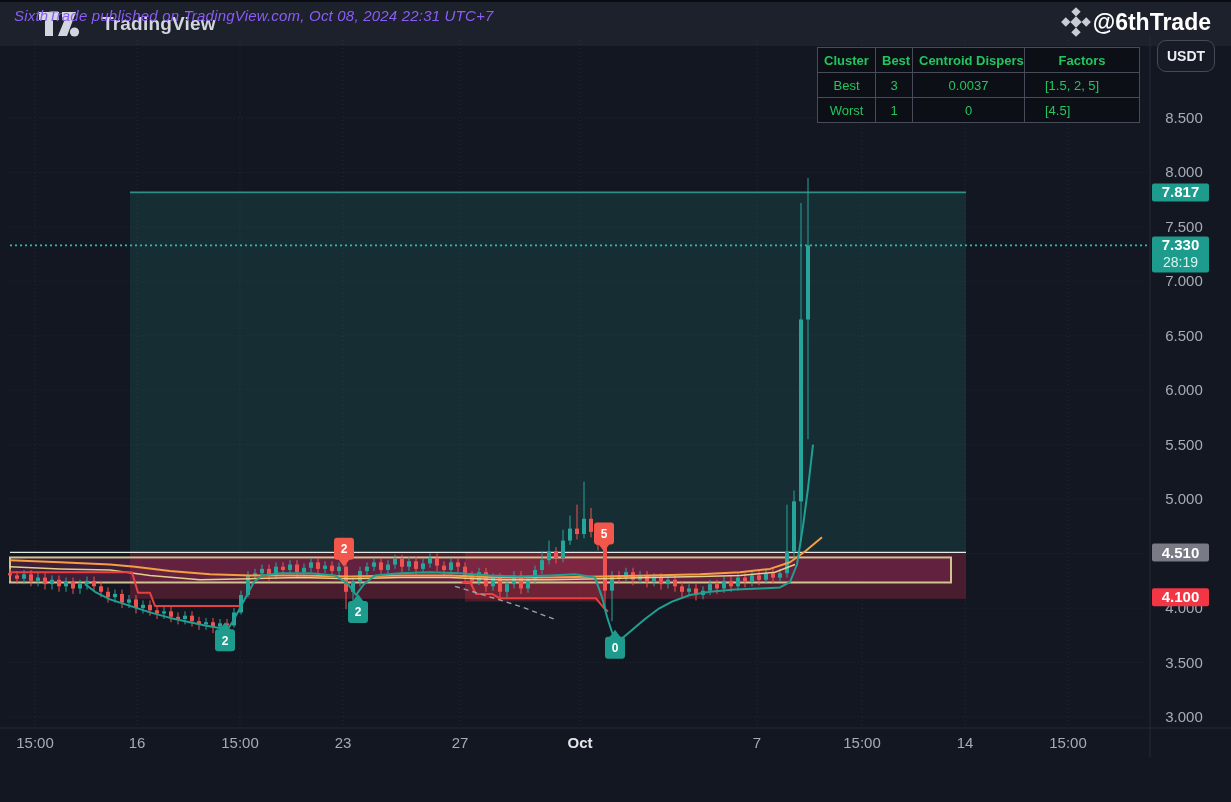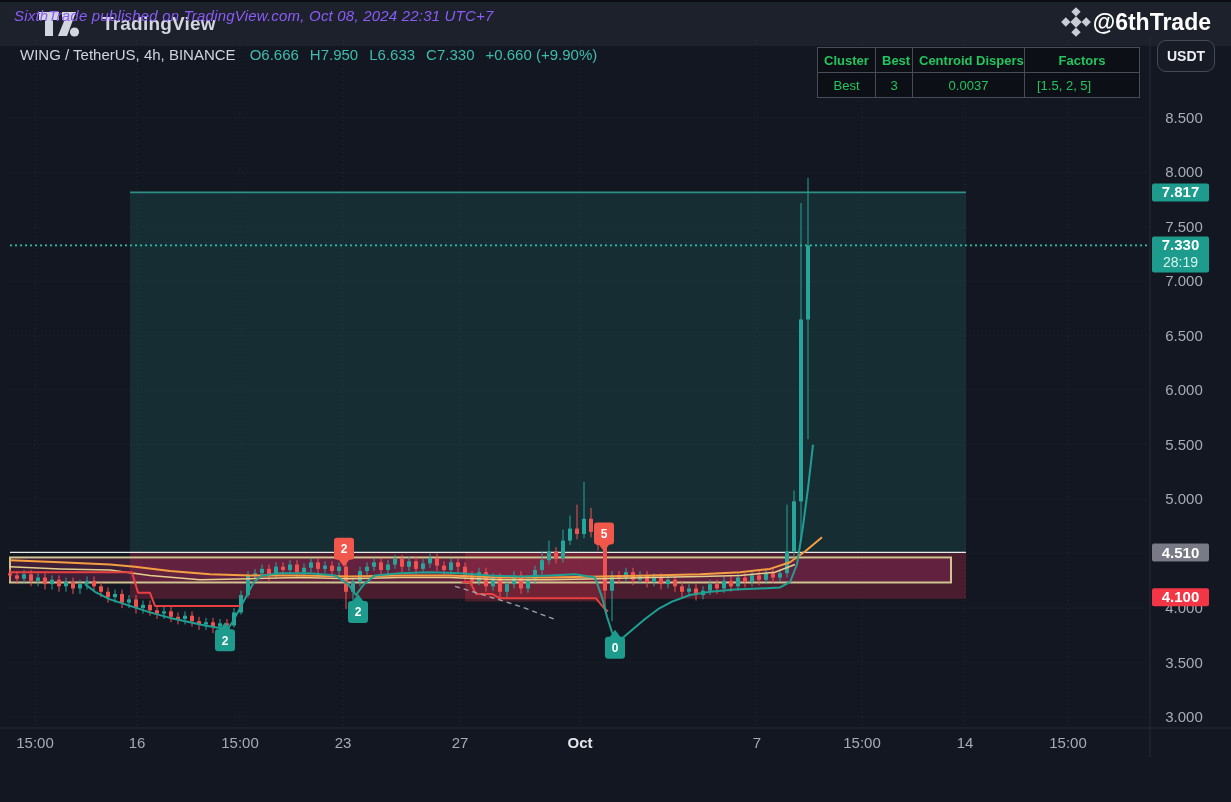--- a/index.html
+++ b/index.html
@@ -11,21 +11,21 @@
   #published-line{left:14px;top:7px;font-size:15px;color:#8b5cf6;letter-spacing:.2px;z-index:5;font-style:italic;}
   #legend{left:20px;top:46px;font-size:15px;z-index:5;white-space:nowrap;}
   #legend .sym{color:#d1d4dc;margin-right:14px;}
   #legend .val{color:#3ebcae;margin-right:11px;}
   
   #cluster-table{left:817px;top:47px;width:322px;z-index:6;border-collapse:collapse;
     background:rgba(12,15,22,.88);color:#22c55e;font-size:13px;table-layout:fixed;}
   #cluster-table th,#cluster-table td{border:1px solid #474c58;height:24px;padding:0 6px;
     text-align:center;overflow:hidden;white-space:nowrap;}
   #cluster-table th{font-weight:bold;}
-  #cluster-table td.factors{text-align:left;padding-left:12px;margin-top:44px;}
+  #cluster-table td.factors{text-align:left;padding-left:20px;margin-top:44px;}
   #cluster-table col.c1{width:58px}#cluster-table col.c2{width:37px}
   #cluster-table col.c3{width:112px}#cluster-table col.c4{width:115px}
   
   #currency-button{left:1157px;top:40px;width:56px;height:30px;z-index:6;background:#171b26;
     border:1.5px solid #454a56;border-radius:9px;color:#eceef2;font-size:14px;font-weight:bold;
     display:flex;align-items:center;justify-content:center;cursor:pointer;}
   
   #bottom-bar{left:0;top:758px;width:1231px;height:44px;background:#1c212b;border-top:2px solid #0a0c11;
     z-index:5;display:flex;align-items:center;}
   #tv-brand{display:flex;align-items:center;margin-left:38px;}
@@ -348,43 +348,46 @@
       <text x="460" y="748" fill="#a6abb5" font-size="15" text-anchor="middle" font-family="Liberation Sans, DejaVu Sans, sans-serif">27</text>
       <text x="580" y="748" fill="#e4e6eb" font-size="15" text-anchor="middle" font-family="Liberation Sans, DejaVu Sans, sans-serif" font-weight="bold">Oct</text>
       <text x="757" y="748" fill="#a6abb5" font-size="15" text-anchor="middle" font-family="Liberation Sans, DejaVu Sans, sans-serif">7</text>
       <text x="862" y="748" fill="#a6abb5" font-size="15" text-anchor="middle" font-family="Liberation Sans, DejaVu Sans, sans-serif">15:00</text>
       <text x="965" y="748" fill="#a6abb5" font-size="15" text-anchor="middle" font-family="Liberation Sans, DejaVu Sans, sans-serif">14</text>
       <text x="1068" y="748" fill="#a6abb5" font-size="15" text-anchor="middle" font-family="Liberation Sans, DejaVu Sans, sans-serif">15:00</text>
     </svg>
 
   <div id="published-line" class="abs">SixthTrade published on TradingView.com, Oct 08, 2024 22:31 UTC+7</div>
 
-  <div id="legend" class="abs">
-    <span class="sym">WING / TetherUS, 4h, BINANCE</span><span class="val">O6.666</span><span class="val">H7.950</span><span class="val">L6.633</span><span class="val">C7.330</span><span class="val">+0.660 (+9.90%)</span>
-  </div>
 
   <table id="cluster-table" class="abs">
     <colgroup>
         <col class="c1">
         <col class="c2">
         <col class="c3">
         <col class="c4">
       </colgroup>
     <tbody>
         <tr>
       <th>Cluster</th>
       <th>Best</th>
       <th>Centroid Dispersion</th>
       <th>Factors</th>
     </tr>
     <tr>
       <td>Best</td>
       <td>3</td>
       <td>0.0037</td>
       <td class="factors">[1.5, 2, 5]</td>
+    </tr>
+    <tr>
+      <td>Worst</td>
+      <td>1</td>
+      <td>0</td>
+      <td class="factors">[4.5]</td>
     </tr>
   </tbody>
     </table>
 
   <div id="currency-button" class="abs">USDT</div>
 
   <div id="bottom-bar">
     <div id="tv-brand">
       <svg width="54" height="26" viewBox="0 0 54 26">
         <path d="M1 1 h20 v8 h-6 v16 h-8 V9 H1 Z" fill="#d3d6de"></path>

